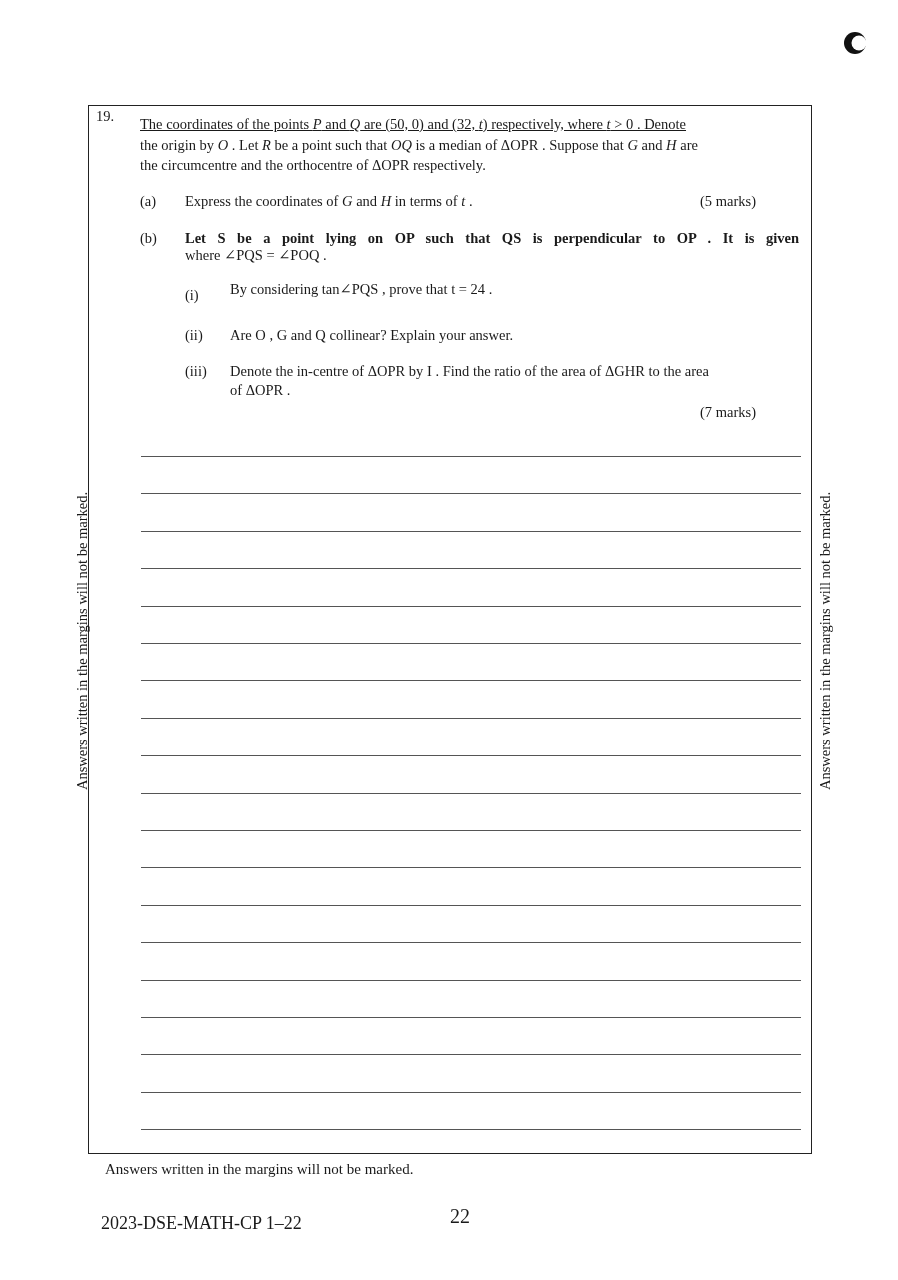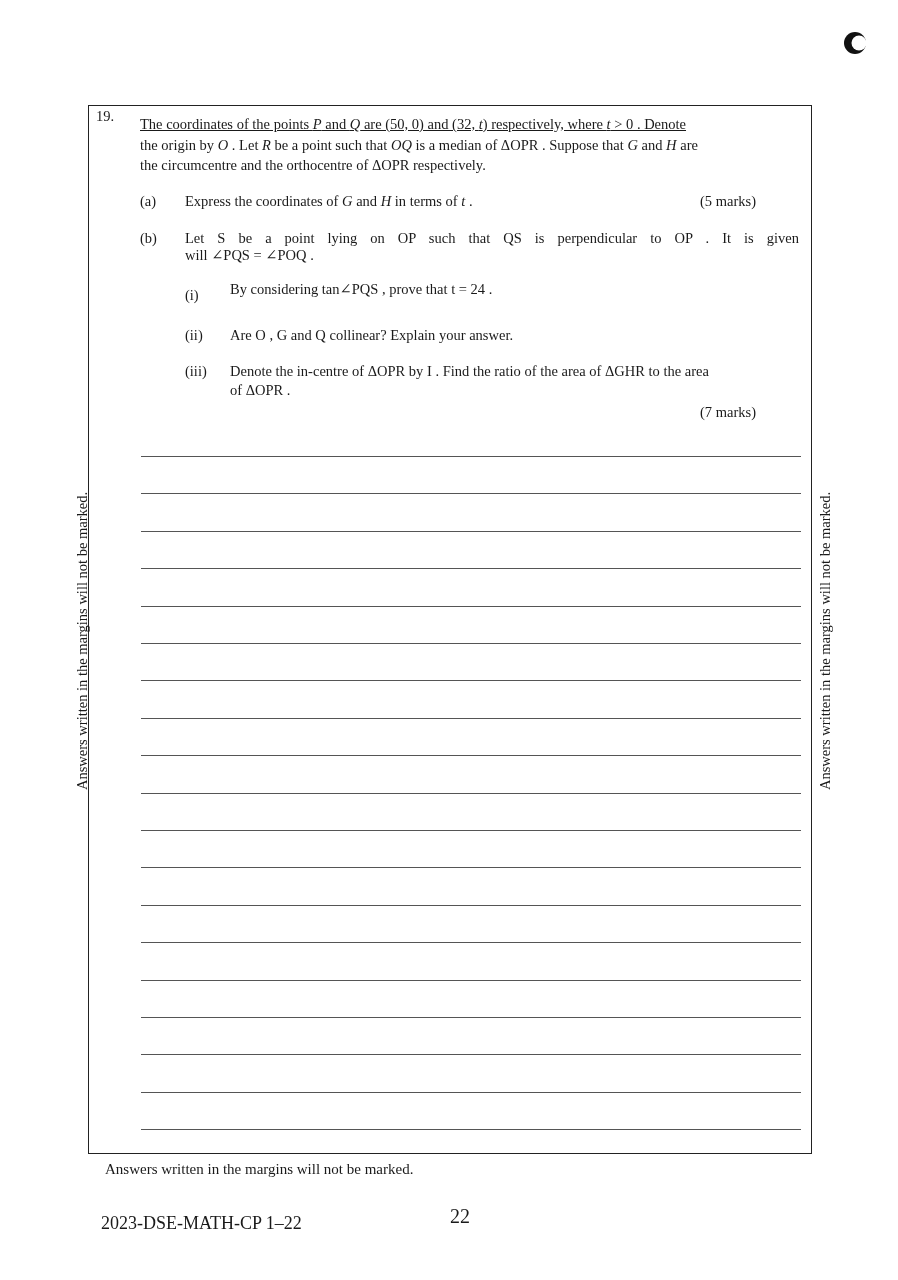--- a/index.html
+++ b/index.html
@@ -48,22 +48,22 @@
 </div>
 <div class="abs txt" style="left:140px; top:155px;">the circumcentre and the orthocentre of  ΔOPR  respectively.</div>
 
 <div class="abs txt" style="left:140px; top:191px;">(a)</div>
 <div class="abs txt" style="left:185px; top:191px;">
   <span>Express the coordinates of </span><i class="m">G</i><span> and </span><i class="m">H</i><span> in terms of </span><i class="m">t</i><span> .</span>
 </div>
 <div class="abs txt marks" style="left:700px; top:191px; width:99px;">(5 marks)</div>
 
 <div class="abs txt" style="left:140px; top:228px;">(b)</div>
-<div class="abs txt" style="left:185px; top:228px; width:614px; text-align:justify; text-align-last:justify;">Let  S  be a point lying on  OP  such that  QS  is perpendicular to  OP .  It is given</div>
-<div class="abs txt" style="left:185px; top:245px;">will  ∠PQS = ∠POQ .</div>
+<div class="abs txt" style="left:185px; top:228px; width:614px; text-align:justify; text-align-last:justify;font-weight:bold;">Let  S  be a point lying on  OP  such that  QS  is perpendicular to  OP .  It is given</div>
+<div class="abs txt" style="left:185px; top:245px;">where  ∠PQS = ∠POQ .</div>
 
 <div class="abs txt" style="left:185px; top:285px;">(i)</div>
 <div class="abs txt" style="left:230px; top:279px;">By considering  tan∠PQS ,  prove that  t = 24 .</div>
 
 <div class="abs txt" style="left:185px; top:325px;">(ii)</div>
 <div class="abs txt" style="left:230px; top:325px;">Are  O ,  G  and  Q  collinear? Explain your answer.</div>
 
 <div class="abs txt" style="left:185px; top:361px;">(iii)</div>
 <div class="abs txt" style="left:230px; top:361px;">Denote the in-centre of  ΔOPR  by  I .  Find the ratio of the area of  ΔGHR  to the area</div>
 <div class="abs txt" style="left:230px; top:380px;">of  ΔOPR .</div>

